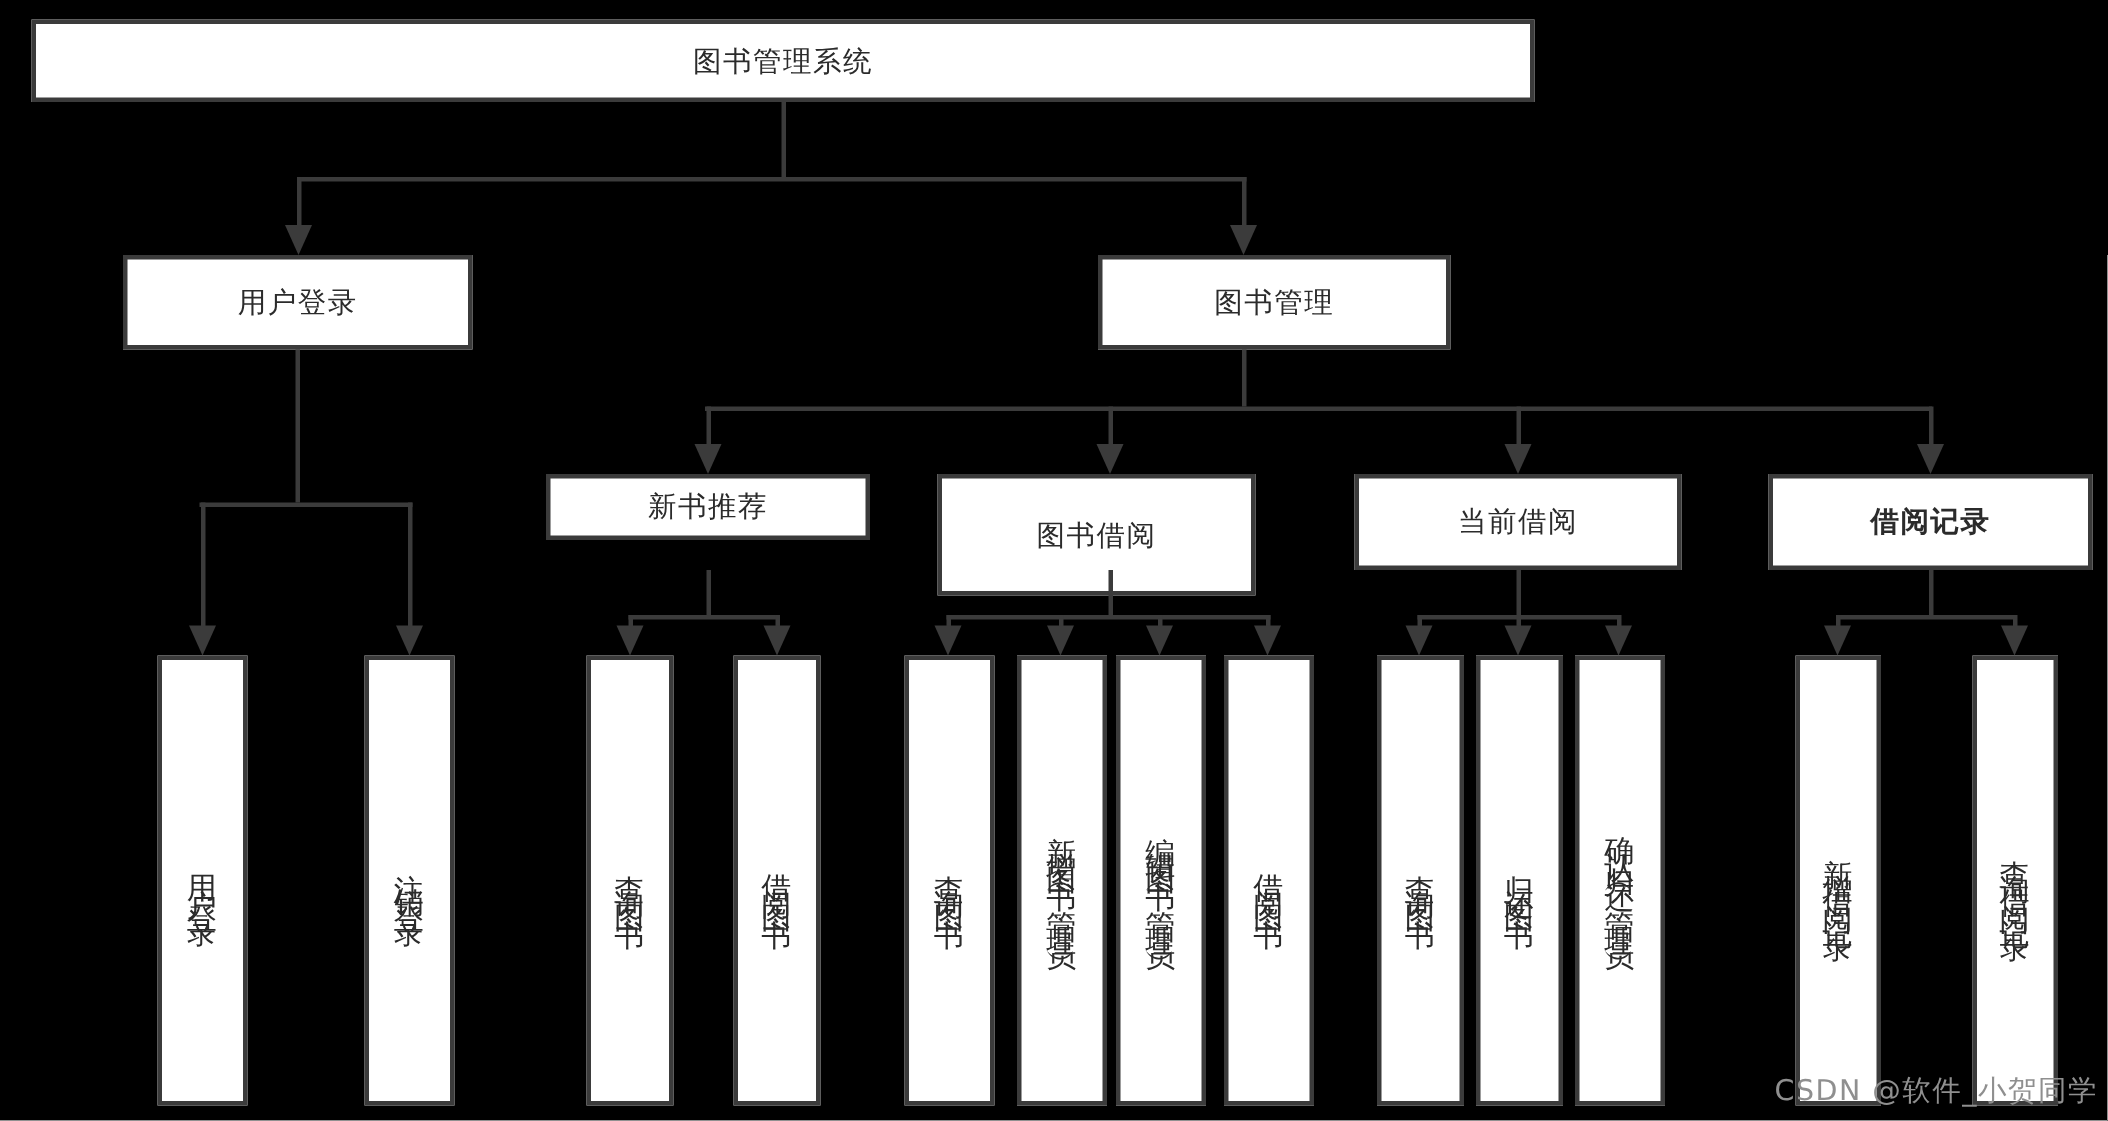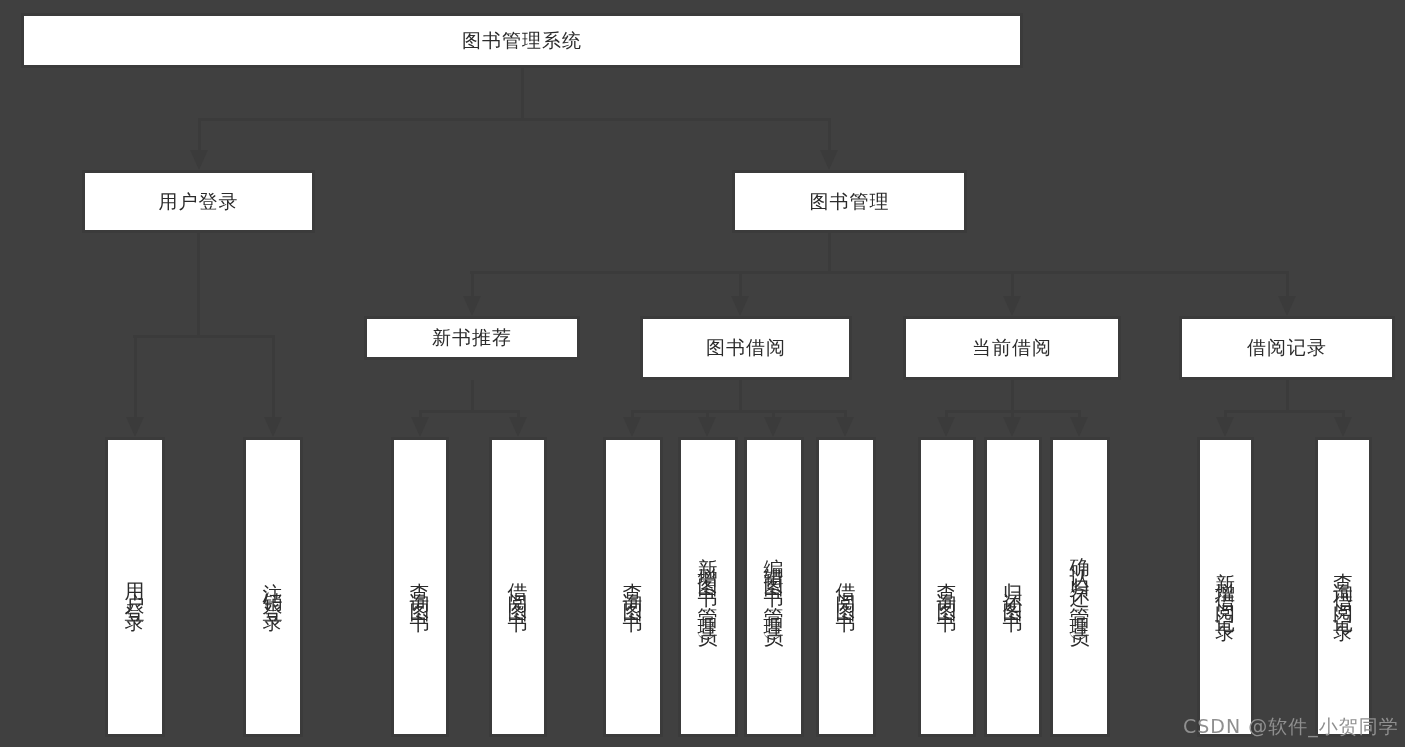--- a/index.html
+++ b/index.html
@@ -1,19 +1,19 @@
 <!DOCTYPE html>
 <html><head>
 <meta charset="utf-8">
 <style>
   html,body{margin:0;padding:0;background:#ffffff;}
   #stage{
     position:relative;
     width:1405px;height:747px;
-    background:#404040;
+    background:#000000;
     font-family:"DejaVu Sans","Liberation Sans",sans-serif;
     color:#262626;
     overflow:hidden;
   }
   
   .node{
     position:absolute;
     border:3px solid #3b3b3b;
     background:#ffffff;
     box-sizing:border-box;
@@ -70,29 +70,29 @@
   </div>
 
   <div class="node" style="left:712px;top:170px;width:235px;height:63px;margin-left:20px;">
     <span>图书管理</span>
   </div>
 
   <div class="node" style="left:364px;top:316px;width:216px;height:44px;">
     <span>新书推荐</span>
   </div>
 
-  <div class="node" style="left:640px;top:316px;width:212px;height:64px;text-align:right;">
+  <div class="node" style="left:625px;top:316px;width:212px;height:81px;text-align:right;">
     <span>图书借阅</span>
   </div>
 
   <div class="node" style="left:903px;top:316px;width:218px;height:64px;">
     <span>当前借阅</span>
   </div>
 
-  <div class="node" style="left:1179px;top:316px;width:216px;height:64px;">
+  <div class="node" style="left:1179px;top:316px;width:216px;height:64px;font-weight:bold;">
     <span>借阅记录</span>
   </div>
 
   <div class="vnode" style="left:105px;top:437px;width:60px;height:300px;">
     <span>用户登录</span>
   </div>
   <div class="vnode" style="left:243px;top:437px;width:60px;height:300px;">
     <span>注销登录</span>
   </div>
 

